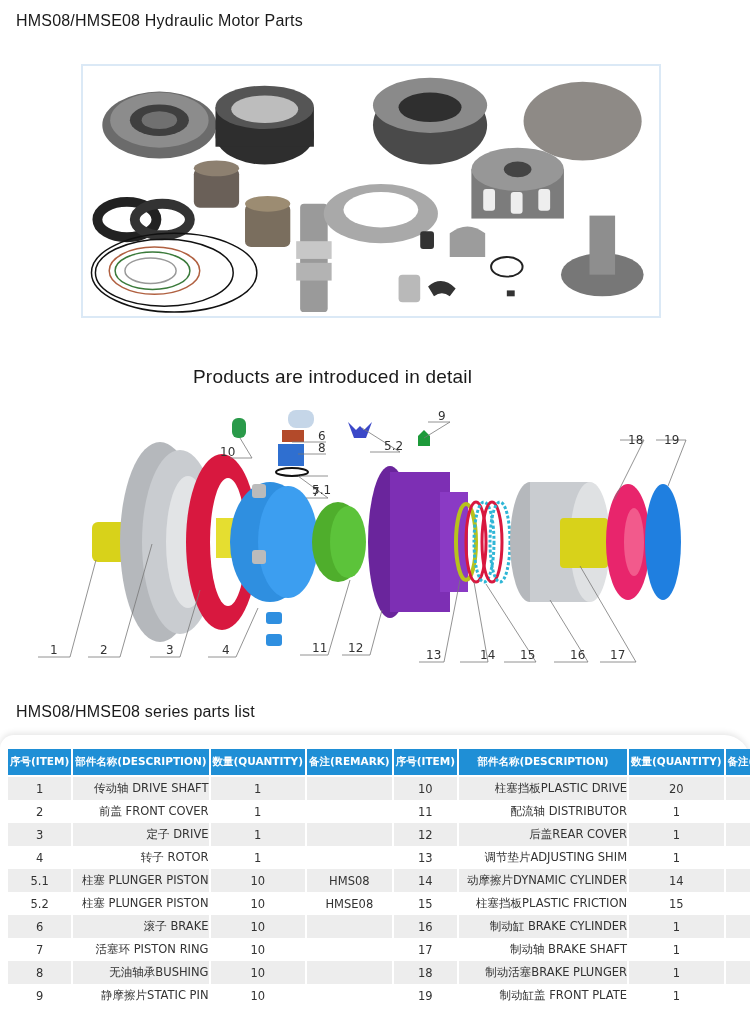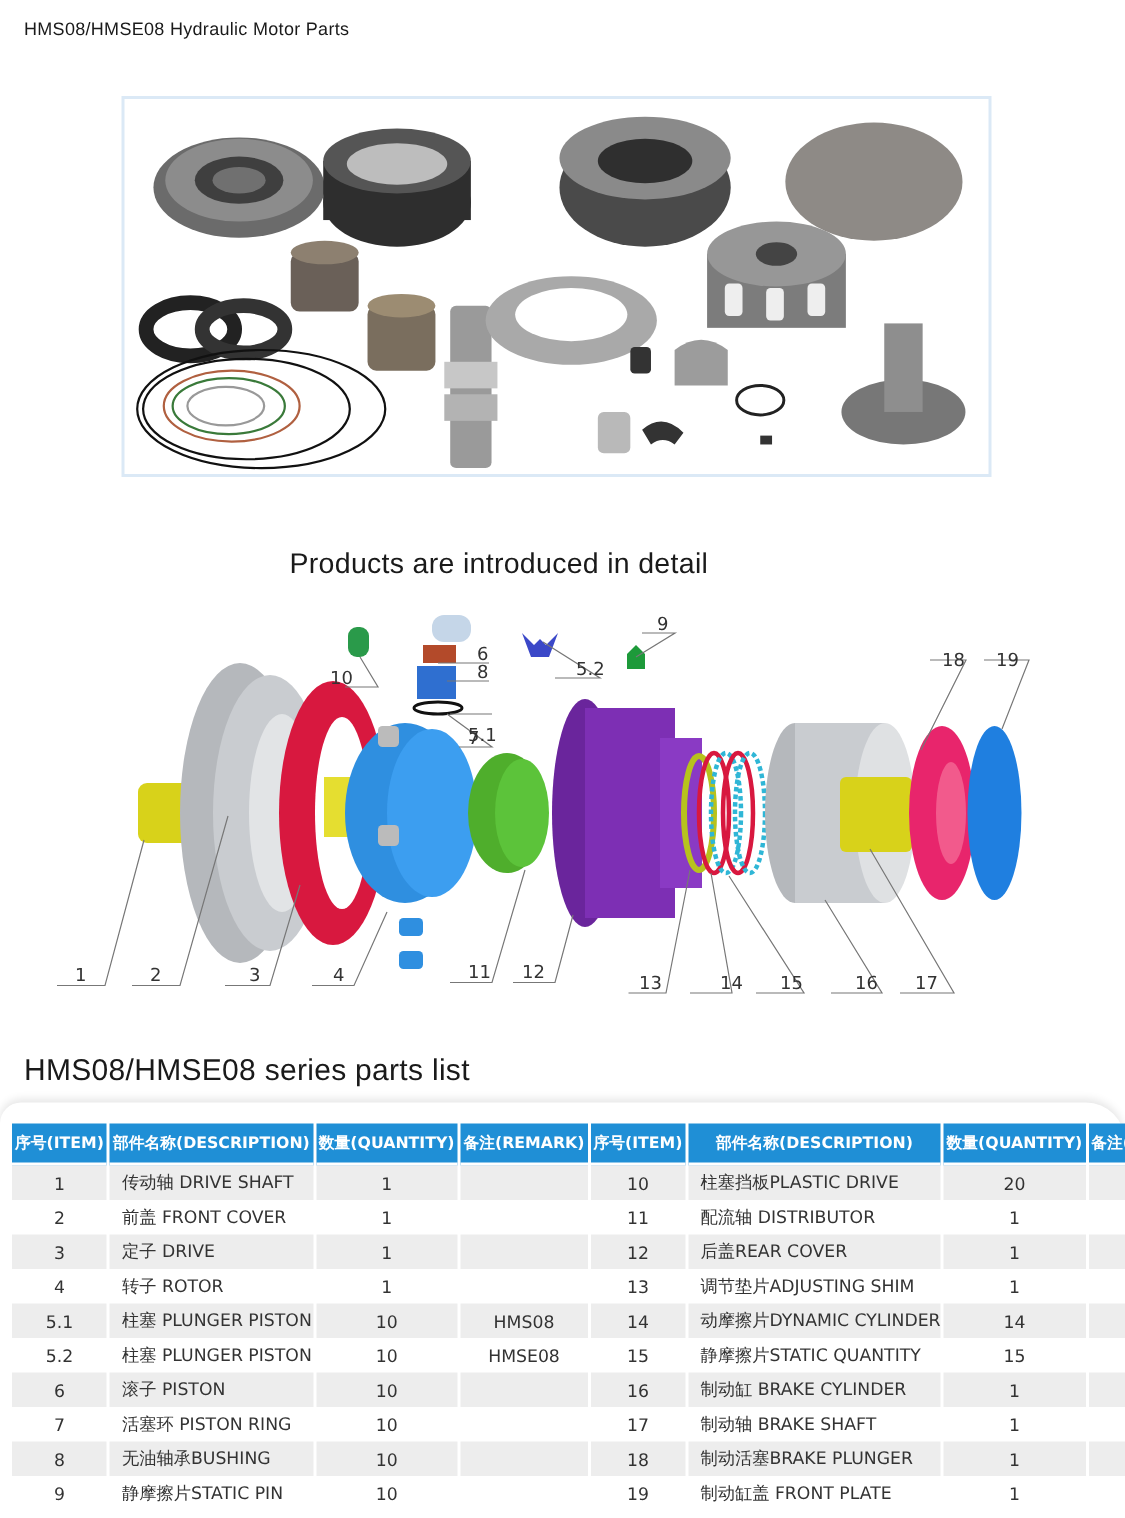--- a/index.html
+++ b/index.html
@@ -1,40 +1,40 @@
 <!DOCTYPE html>
 <html><head>
 <meta charset="utf-8">
 <style>
   * { box-sizing: border-box; margin: 0; padding: 0; }
   html, body { width: 750px; height: 1012px; background: #ffffff; overflow: hidden; }
   body { font-family: "Liberation Sans", "DejaVu Sans", sans-serif; color: #222; position: relative; }
 
-  .heading { position: absolute; font-size: 12px; color: #1a1a1a; letter-spacing: 0.2px; }
+  .heading { position: absolute; font-size: 16px; color: #1a1a1a; letter-spacing: 0.2px; }
   #title { left: 16px; top: 12px; }
   #sub1 { left: 193px; top: 366px; font-size: 19px; }
-  #sub2 { left: 16px; top: 703px; font-size: 20px; }
+  #sub2 { left: 16px; top: 703px; font-size: 16px; }
 
   
   .photo-box { position: absolute; left: 81px; top: 64px; width: 580px; height: 254px; border: 2px solid #dbe9f6; background: #fff; overflow: hidden; }
   .photo-box svg { width: 100%; height: 100%; display: block; }
 
   .diagram { position: absolute; left: 30px; top: 400px; width: 690px; height: 275px; }
   .diagram svg { width: 100%; height: 100%; display: block; }
   .callout { font-family: "DejaVu Sans", sans-serif; font-size: 12px; fill: #333; }
 
   
   .table-panel { position: absolute; left: 0; top: 735px; width: 750px; height: 350px; background: #fff; border-top-left-radius: 14px; border-top-right-radius: 26px; box-shadow: 0 -2px 6px rgba(0,0,0,0.10); }
   table { position: absolute; left: 6px; top: 14px; border-collapse: separate; border-spacing: 2px 0; font-family: "DejaVu Sans", sans-serif; }
   th { background: #1f8fd6; color: #fff; font-size: 10.5px; font-weight: bold; height: 28px; padding: 0 2px; white-space: nowrap; border-bottom: 2px solid #fff; }
   td { font-size: 11.5px; color: #333; height: 23px; white-space: nowrap; }
   tr.odd td { background: #ededed; }
   tr.even td { background: #ffffff; }
   td.c { text-align: center; }
-  td.l { text-align: left; padding-left: 8px; }
+  td.l { text-align: right; padding-left: 8px; }
   col.c1 { width: 56px; } col.c2 { width: 140px; } col.c3 { width: 87px; } col.c4 { width: 77px; }
   col.c5 { width: 56px; } col.c6 { width: 146px; } col.c7 { width: 87px; } col.c8 { width: 73px; }
 </style>
 </head>
 <body>
 
 <div id="title" class="heading">HMS08/HMSE08 Hydraulic Motor Parts</div>
 
 <div class="photo-box">
   <svg viewBox="0 0 580 254">
@@ -306,27 +306,27 @@
         <td class="l">动摩擦片DYNAMIC CYLINDER</td>
         <td class="c">14</td>
         <td class="c"></td>
       </tr>
       <tr class="even">
         <td class="c">5.2</td>
         <td class="l">柱塞 PLUNGER PISTON</td>
         <td class="c">10</td>
         <td class="c">HMSE08</td>
         <td class="c">15</td>
-        <td class="l">静摩擦片STATIC QUANTITY</td>
+        <td class="l">柱塞挡板PLASTIC FRICTION</td>
         <td class="c">15</td>
         <td class="c"></td>
       </tr>
       <tr class="odd">
         <td class="c">6</td>
-        <td class="l">滚子 PISTON</td>
+        <td class="l">滚子 BRAKE</td>
         <td class="c">10</td>
         <td class="c"></td>
         <td class="c">16</td>
         <td class="l">制动缸 BRAKE CYLINDER</td>
         <td class="c">1</td>
         <td class="c"></td>
       </tr>
       <tr class="even">
         <td class="c">7</td>
         <td class="l">活塞环 PISTON RING</td>

